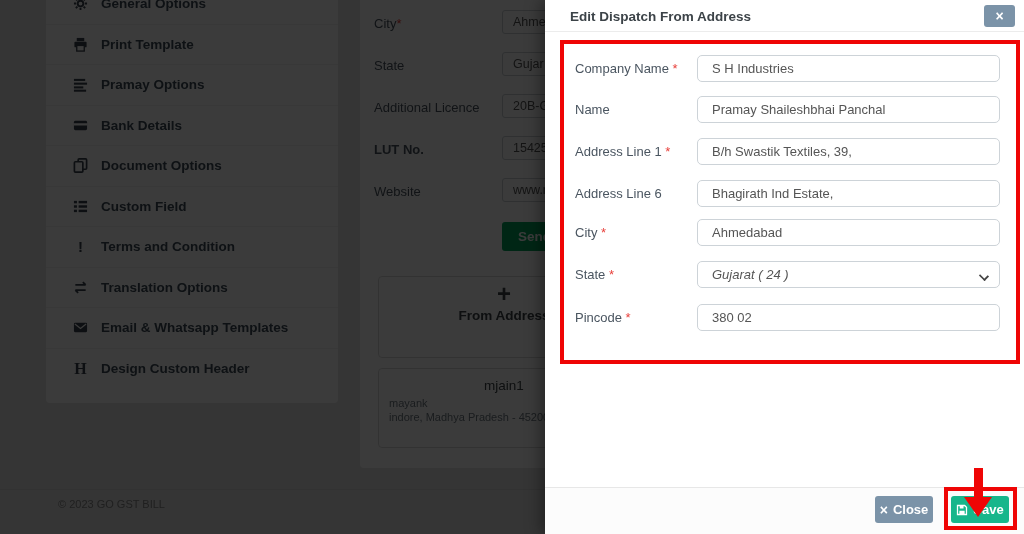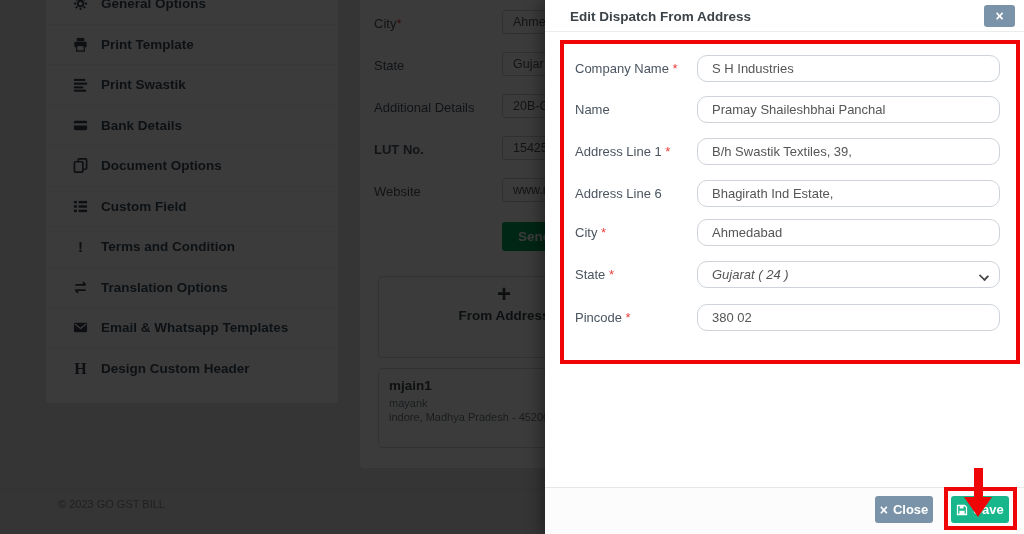--- a/index.html
+++ b/index.html
@@ -36,21 +36,21 @@
     position: absolute; left: 18px; top: 306px; width: 252px; height: 82px;
     border: 1px solid #d9d9d9; border-radius: 4px; text-align: center; background:#fff;
     color:#3c4348; cursor: pointer;
   }
   #add-dispatch-card .plus { font-size: 24px; font-weight: 700; line-height: 26px; margin-top: 4px; }
   #add-dispatch-card .cap { font-size: 13.5px; font-weight: 700; line-height: 18px; }
   #address-card {
     position: absolute; left: 18px; top: 398px; width: 252px; height: 80px;
     border: 1px solid #d9d9d9; border-radius: 4px; background:#fff; padding: 9px 10px;
   }
-  #address-card .ttl { font-size: 13.5px; font-weight: 700; color: #3c4348; margin-bottom: 3px; }
+  #address-card .ttl { font-size: 13.5px; font-weight: 400; color: #3c4348; margin-bottom: 3px; text-align: center; }
   #address-card .ln { font-size: 11px; color: #6f7a82; line-height: 14px; }
   #page-footer { position: absolute; left: 0; top: 489px; width: 545px; height: 45px; border-top: 1px solid #d6d6d6; }
   #page-footer .copy { position: absolute; left: 58px; top: 8px; font-size: 11px; color: #888; }
   
   #backdrop { position: absolute; left: 0; top: 0; width: 545px; height: 534px; background: rgba(0,0,0,0.77); z-index: 5; }
   
   #modal {
     position: absolute; left: 545px; top: 0; width: 479px; height: 534px;
     background: #fff; z-index: 10; box-shadow: -5px 0 14px rgba(0,0,0,0.35);
   }
@@ -58,21 +58,21 @@
   #modal-title { position: absolute; left: 25px; top: 9px; font-size: 13.5px; font-weight: 700; color: #3c4348; }
   #modal-close {
     position: absolute; left: 439px; top: 5px; width: 31px; height: 22px;
     background: #7b93a8; border: none; border-radius: 3px; color: #fff;
     font-size: 14px; font-weight: 700; line-height: 20px; cursor: pointer;
   }
   .mrow { position: absolute; left: 0; width: 100%; }
   .mrow .mlabel { position: absolute; left: 30px; top: 6px; font-size: 13px; color: #4a5560; }
   .minput {
     position: absolute; left: 152px; width: 303px; height: 27px;
-    border: 1px solid #cdd3d8; border-radius: 10px; background: #fff;
+    border: 1px solid #cdd3d8; border-radius: 5px; background: #fff;
     font-size: 13px; color: #555; padding: 0 14px; font-family: "Liberation Sans", sans-serif;
   }
   .mselect { line-height: 25px; cursor: pointer; font-style: italic; }
   .mselect .chev {
     position: absolute; right: 11px; top: 10px; width: 8px; height: 8px;
     border-right: 2px solid #444; border-bottom: 2px solid #444; transform: rotate(45deg) scale(1,0.8);
   }
   #anno-form-rect {
     position: absolute; left: 15px; top: 40px; width: 460px; height: 324px;
     border: 4px solid #ef0505; z-index: 20; pointer-events: none;
@@ -131,21 +131,21 @@
     </div>
     <div class="side-item">
       <span class="ic">
         <svg viewBox="0 0 16 16" width="15" height="15" fill="currentColor">
             <rect x="1" y="2" width="12" height="2.2"></rect>
             <rect x="1" y="6" width="14" height="2.2"></rect>
             <rect x="1" y="10" width="10" height="2.2"></rect>
             <rect x="1" y="13.5" width="13" height="2.2"></rect>
           </svg>
       </span>
-      <span>Print Swastik</span>
+      <span>Pramay Options</span>
     </div>
     <div class="side-item">
       <span class="ic">
         <svg viewBox="0 0 16 16" width="15" height="15">
             <rect x="1" y="3" width="14" height="10" rx="1.5" fill="currentColor"></rect>
             <rect x="1" y="5.6" width="14" height="2.4" fill="#fff"></rect>
           </svg>
       </span>
       <span>Bank Details</span>
     </div>
@@ -198,21 +198,21 @@
       <span>Design Custom Header</span>
     </div>
   </div>
 
   <div id="main-card" class="card">
 
     <div class="bg-row" style="top:44px;"><span class="bg-label"><span>City</span><span class="req">*</span></span></div>
     <input class="bg-input" style="top: 40px;" value="Ahme">
     <div class="bg-row" style="top:86px;"><span class="bg-label"><span>State</span></span></div>
     <input class="bg-input" style="top: 82px;" value="Gujar">
-    <div class="bg-row" style="top:128px;"><span class="bg-label"><span>Additional Details</span></span></div>
+    <div class="bg-row" style="top:128px;"><span class="bg-label"><span>Additional Licence</span></span></div>
     <input class="bg-input" style="top: 124px;" value="20B-G">
     <div class="bg-row" style="top:170px;font-weight:bold;"><span class="bg-label"><span>LUT No.</span></span></div>
     <input class="bg-input" style="top: 166px;" value="15425">
     <div class="bg-row" style="top:212px;"><span class="bg-label"><span>Website</span></span></div>
     <input class="bg-input" style="top: 208px;" value="www.r">
 
     <button id="send-btn">Send</button>
 
     <div id="add-dispatch-card">
       <div class="plus">+</div>

